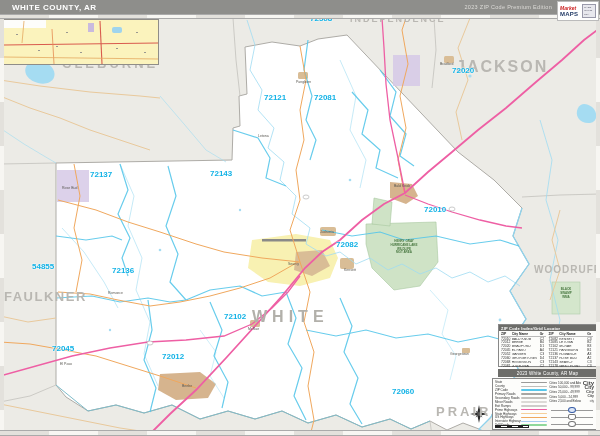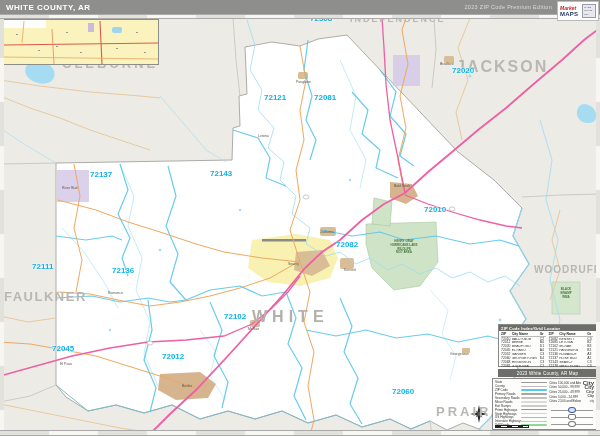--- a/index.html
+++ b/index.html
@@ -2,21 +2,21 @@
 <html><head>
 <meta charset="utf-8">
 <style>
   html,body{margin:0;padding:0;background:#ccc;}
   *{box-sizing:border-box;font-family:"Liberation Sans",sans-serif;}
   #stage{position:relative;width:600px;height:436px;background:#ecebe6;overflow:hidden;}
 
   
   .titlebar{position:absolute;left:0;top:0;width:600px;height:14px;background:#8e8e8b;
     display:flex;align-items:center;z-index:40;}
-  .titlebar .t{color:#fff;font-size:8px;font-weight:bold;letter-spacing:.5px;padding-left:6px;}
+  .titlebar .t{color:#fff;font-size:8px;font-weight:bold;letter-spacing:.5px;padding-left:12px;}
   .titlebar .e{position:absolute;right:48px;top:4px;color:#dddcd8;font-size:5.5px;letter-spacing:.3px;}
   .brand{position:absolute;right:1px;top:1px;width:42px;height:20px;background:#fff;border:1px solid #bbb;
     z-index:50;display:flex;align-items:center;justify-content:space-between;padding:1px 2px;}
   .brand .bm{line-height:1;}
   .brand .bm .r{color:#cc2222;font-size:5px;font-weight:bold;font-style:italic;display:block;}
   .brand .bm .b{color:#223a66;font-size:6px;font-weight:bold;display:block;letter-spacing:.2px;}
   .brand .bi{width:14px;height:14px;background:#e8e8ee;border:0.5px solid #99a;
     font-size:2.5px;color:#556;line-height:1.3;padding:1px;overflow:hidden;}
 
   
@@ -222,21 +222,21 @@
     <span class="lbl county-lbl" style="left:252px;top:294px;font-size:16px;letter-spacing:5px;color:#b2b0aa;">WHITE</span>
 
     <span class="lbl zip-lbl" style="left:310px;top:0px;">72568</span>
     <span class="lbl zip-lbl" style="left:452px;top:52px;">72020</span>
     <span class="lbl zip-lbl" style="left:264px;top:79px;">72121</span>
     <span class="lbl zip-lbl" style="left:314px;top:79px;">72081</span>
     <span class="lbl zip-lbl" style="left:90px;top:156px;">72137</span>
     <span class="lbl zip-lbl" style="left:210px;top:155px;">72143</span>
     <span class="lbl zip-lbl" style="left:424px;top:191px;">72010</span>
     <span class="lbl zip-lbl" style="left:336px;top:226px;">72082</span>
-    <span class="lbl zip-lbl" style="left:32px;top:248px;">72111</span>
+    <span class="lbl zip-lbl" style="left:32px;top:248px;">54855</span>
     <span class="lbl zip-lbl" style="left:112px;top:252px;">72136</span>
     <span class="lbl zip-lbl" style="left:224px;top:298px;">72102</span>
     <span class="lbl zip-lbl" style="left:52px;top:330px;">72045</span>
     <span class="lbl zip-lbl" style="left:162px;top:338px;">72012</span>
     <span class="lbl zip-lbl" style="left:392px;top:373px;">72060</span>
 
     <span class="lbl city-lbl" style="left:296px;top:66px;">Pangburn</span>
     <span class="lbl city-lbl" style="left:258px;top:120px;">Letona</span>
     <span class="lbl city-lbl" style="left:320px;top:216px;">Judsonia</span>
     <span class="lbl city-lbl" style="left:394px;top:170px;">Bald Knob</span>

